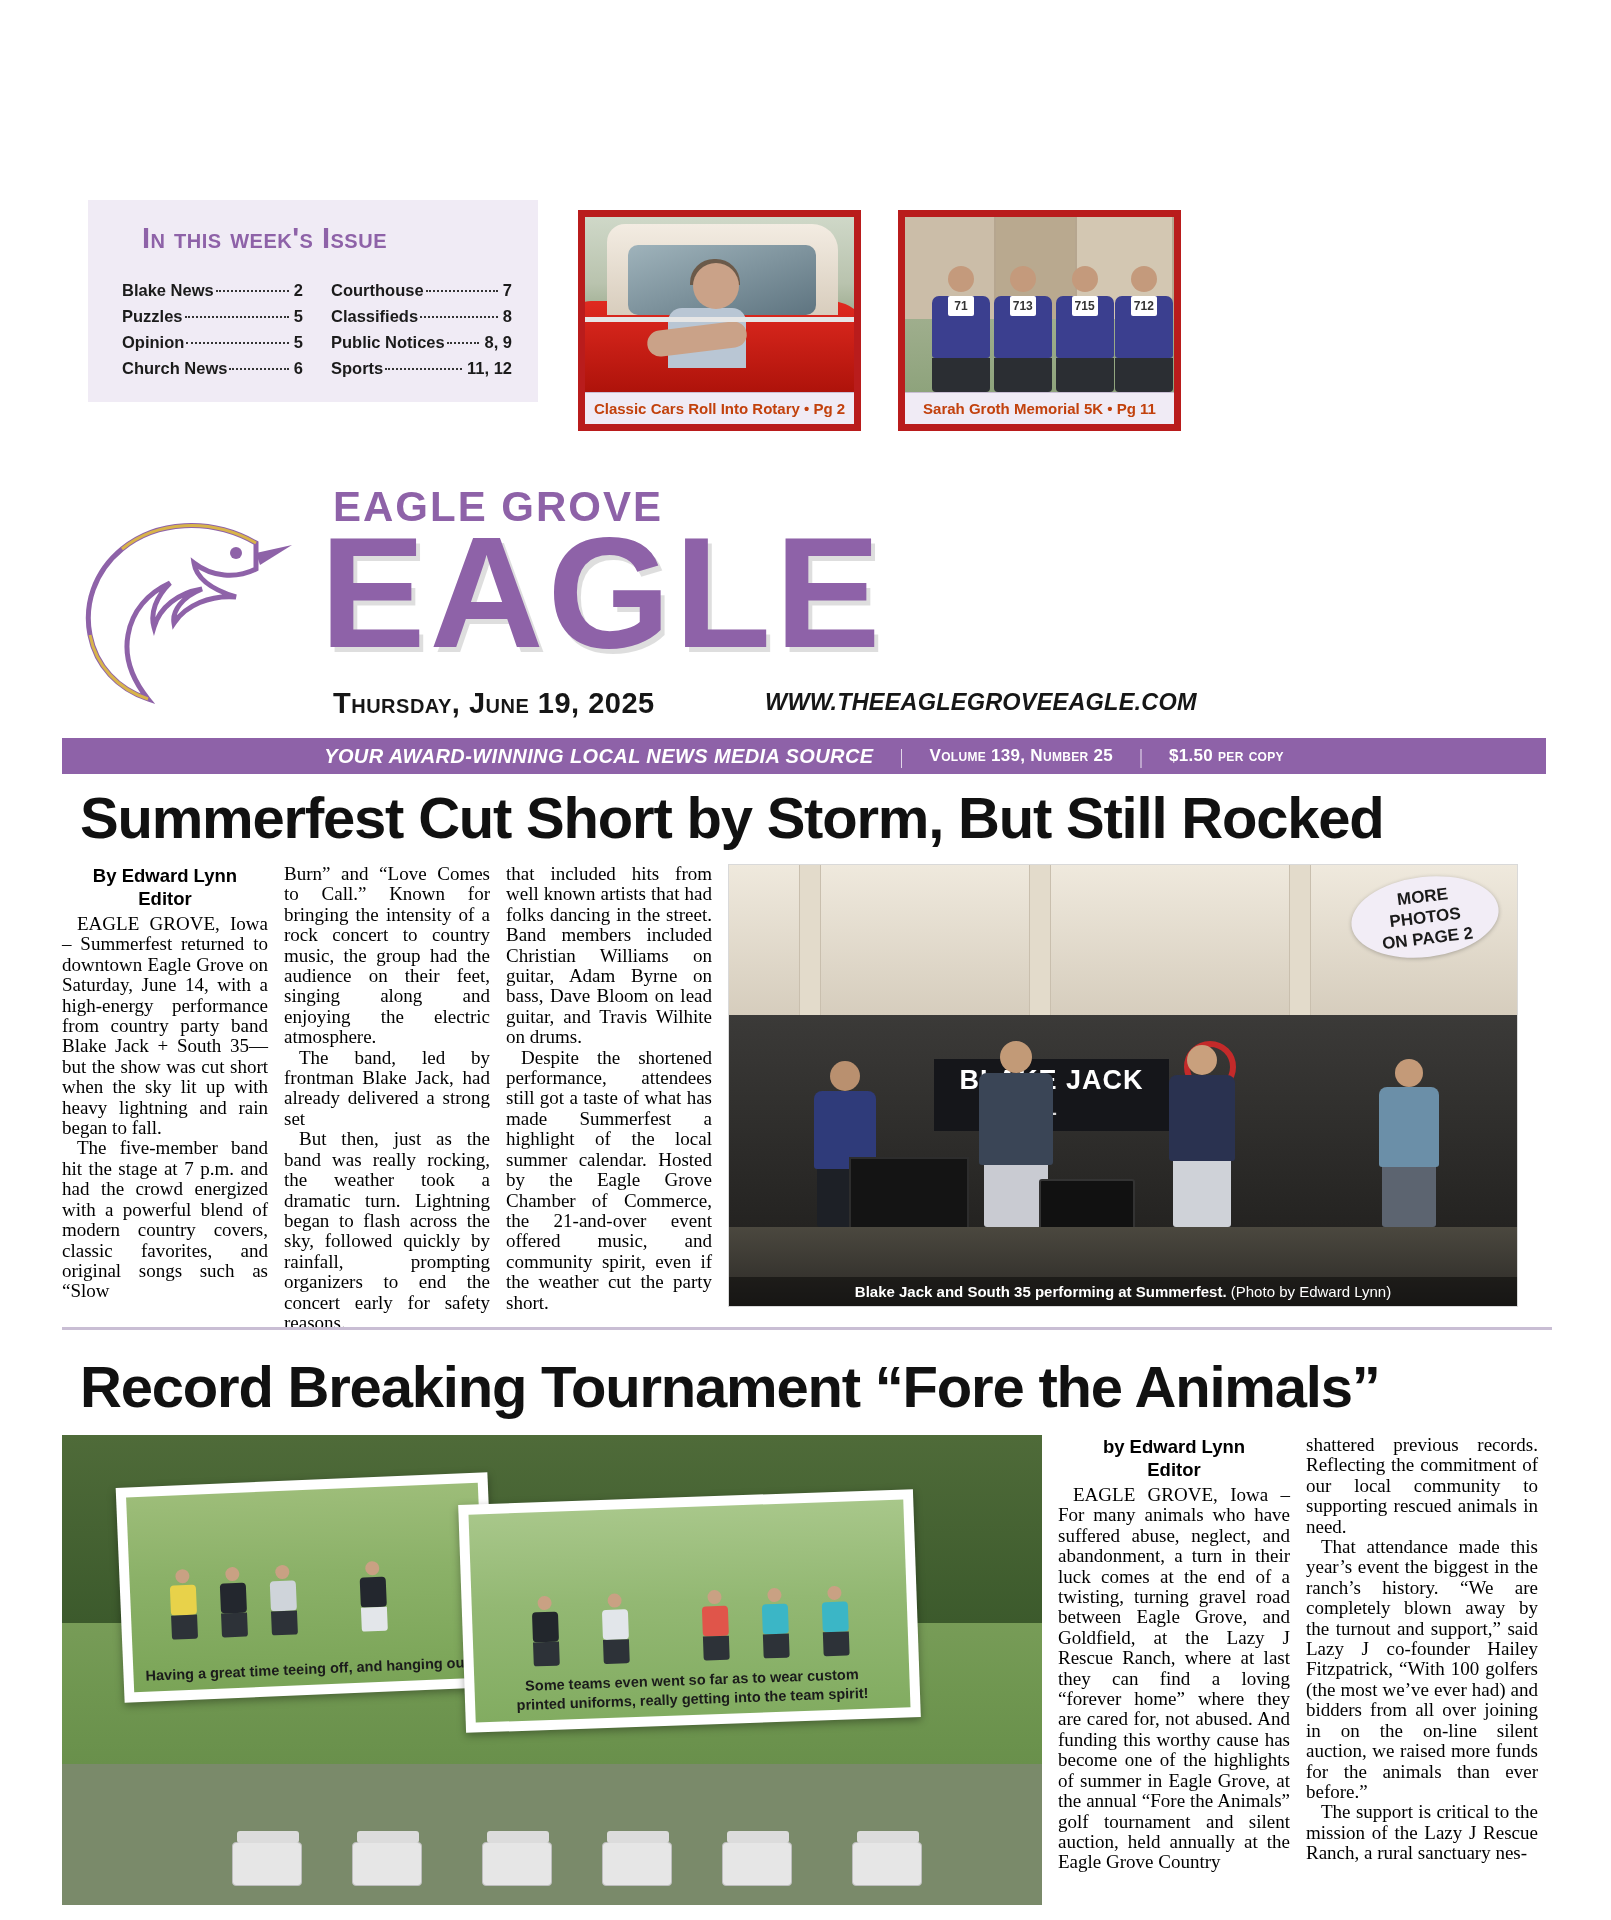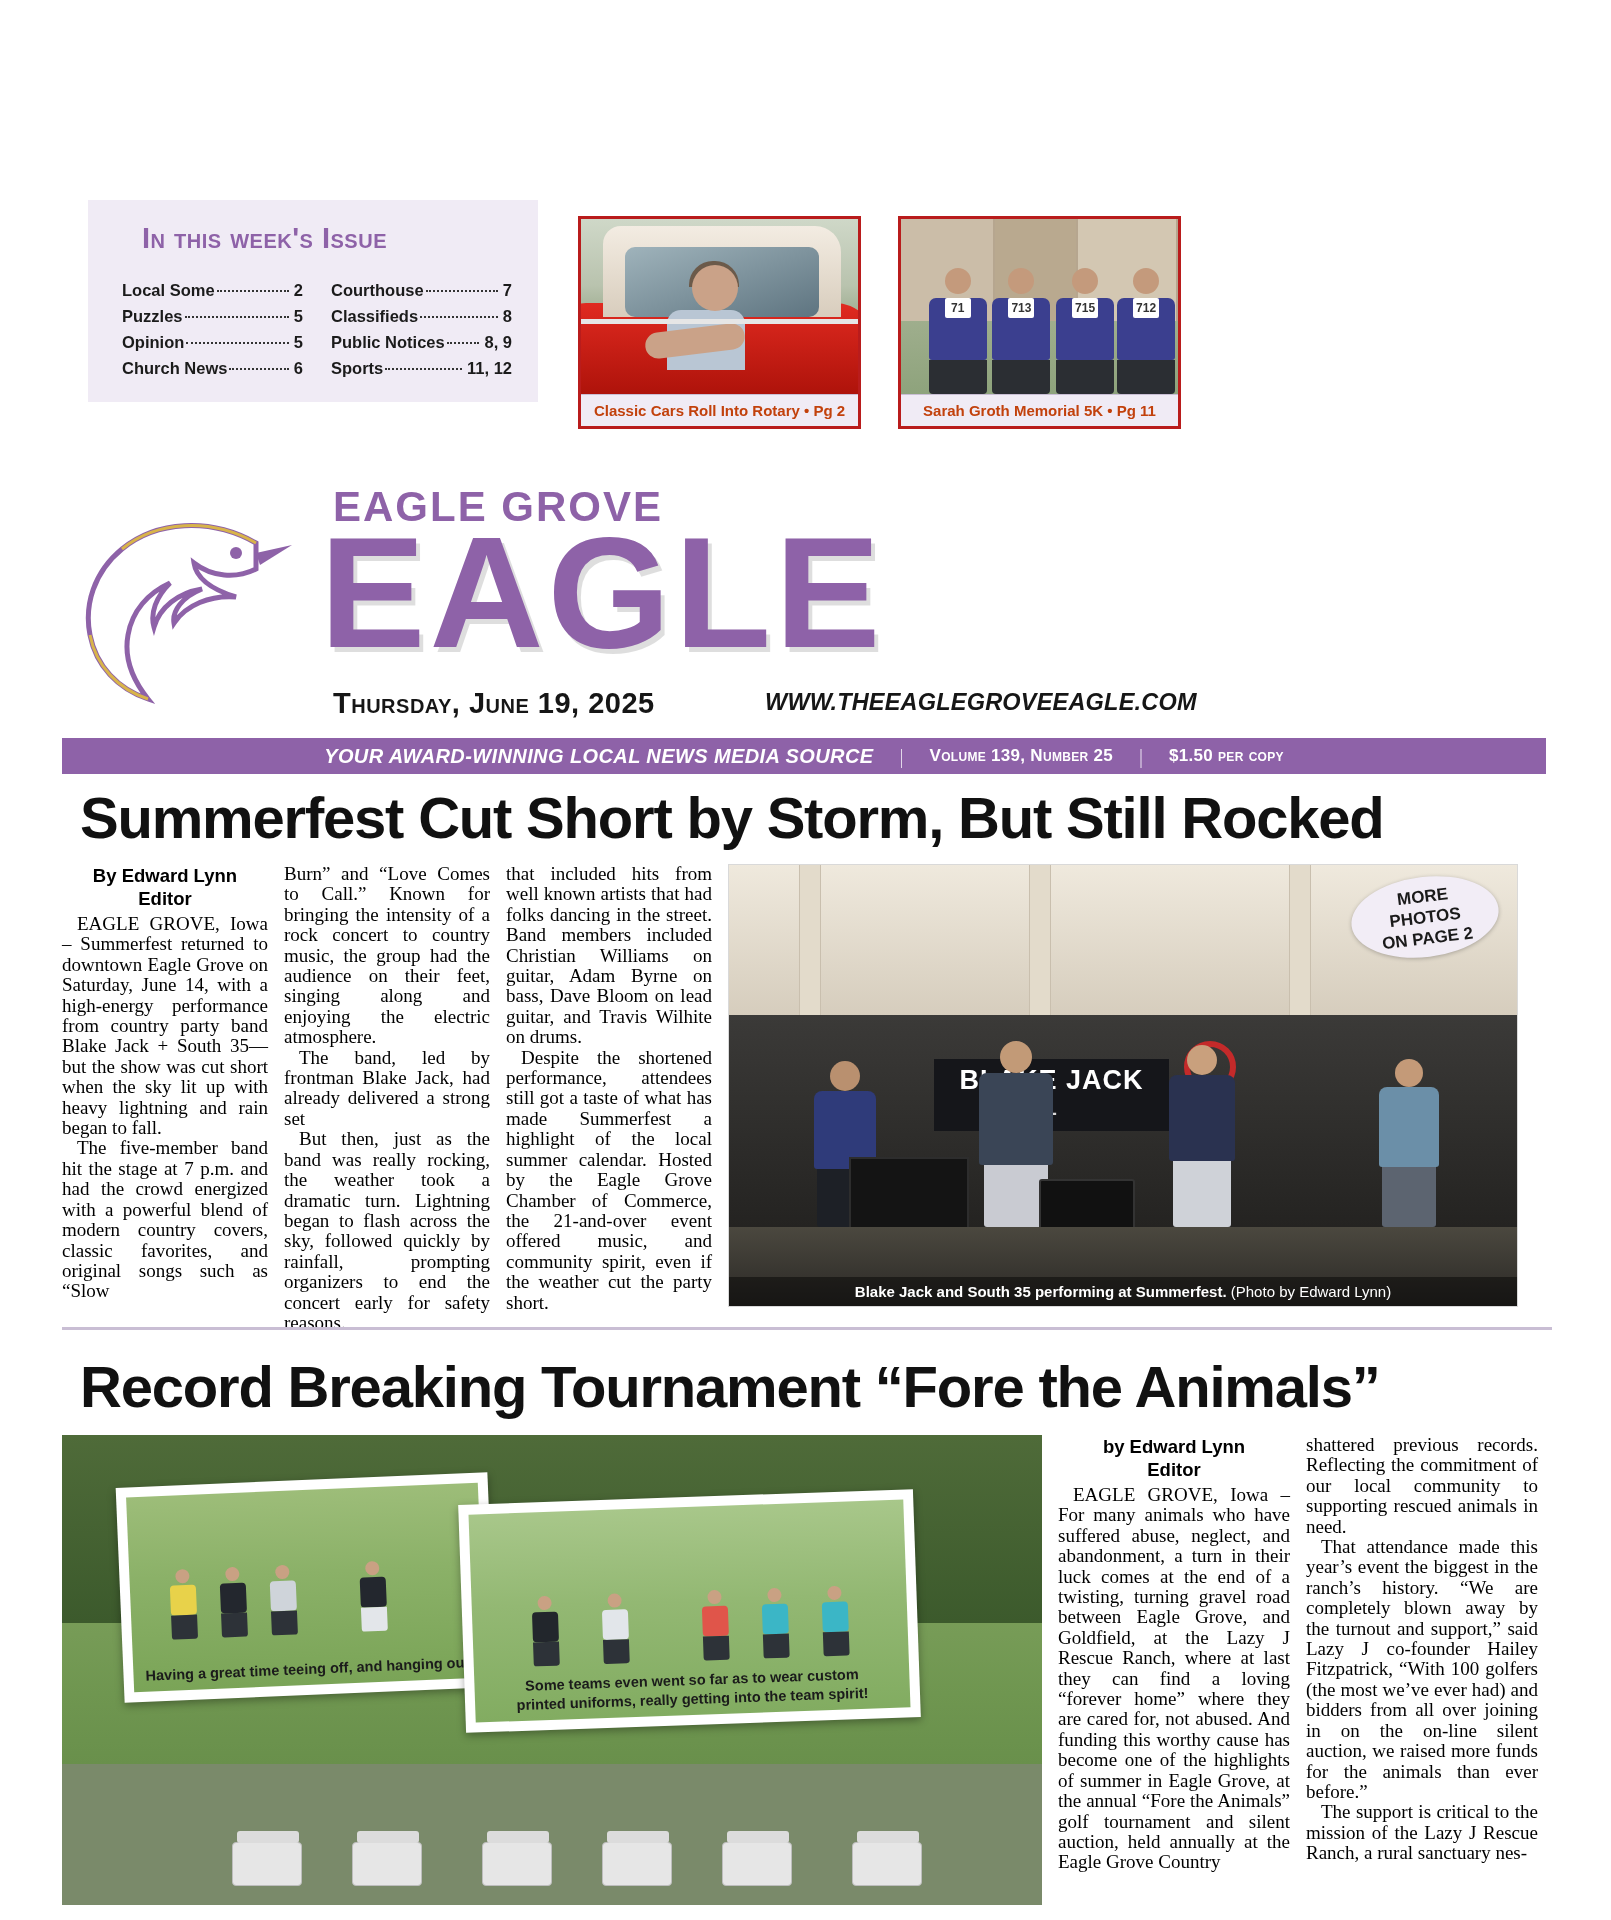--- a/index.html
+++ b/index.html
@@ -38,21 +38,21 @@
   .index-label { }
   .index-dots {
     flex: 1 1 auto; margin: 0 2px;
     border-bottom: 2.5px dotted #333;
     transform: translateY(-4px);
     min-width: 8px;
   }
   .index-page { padding-left: 3px; }
 
   
-  .teaser { position: absolute; top: 16px; border: 3px solid #b91c1c; background:#fff; }
+  .teaser { position: absolute; top: 10px; border: 7px solid #b91c1c; background:#fff; }
   .teaser .ph { position: relative; overflow: hidden; }
   .teaser .cap {
     font-family: "Liberation Sans", sans-serif;
     font-weight: bold; font-size: 15px; color: #c2410c;
     text-align: center; background: #f0ebf5;
     padding: 7px 4px 7px 4px; border-top: 1px solid #c9bed4;
     white-space: nowrap;
   }
   #teaser-cars { left: 578px; width: 283px; }
   #teaser-cars .ph { height: 175px; }
@@ -240,21 +240,21 @@
 <div class="page">
 
   <div class="topstrip">
 
     <div class="index-box">
       <div class="index-title">In this week's Issue</div>
       <div class="index-cols">
 
         <div class="index-col">
           <div class="index-row">
-            <span class="index-label">Local Some</span>
+            <span class="index-label">Blake News</span>
             <span class="index-dots"></span>
             <span class="index-page">2</span>
           </div>
           <div class="index-row">
             <span class="index-label">Puzzles</span>
             <span class="index-dots"></span>
             <span class="index-page">5</span>
           </div>
           <div class="index-row">
             <span class="index-label">Opinion</span>

